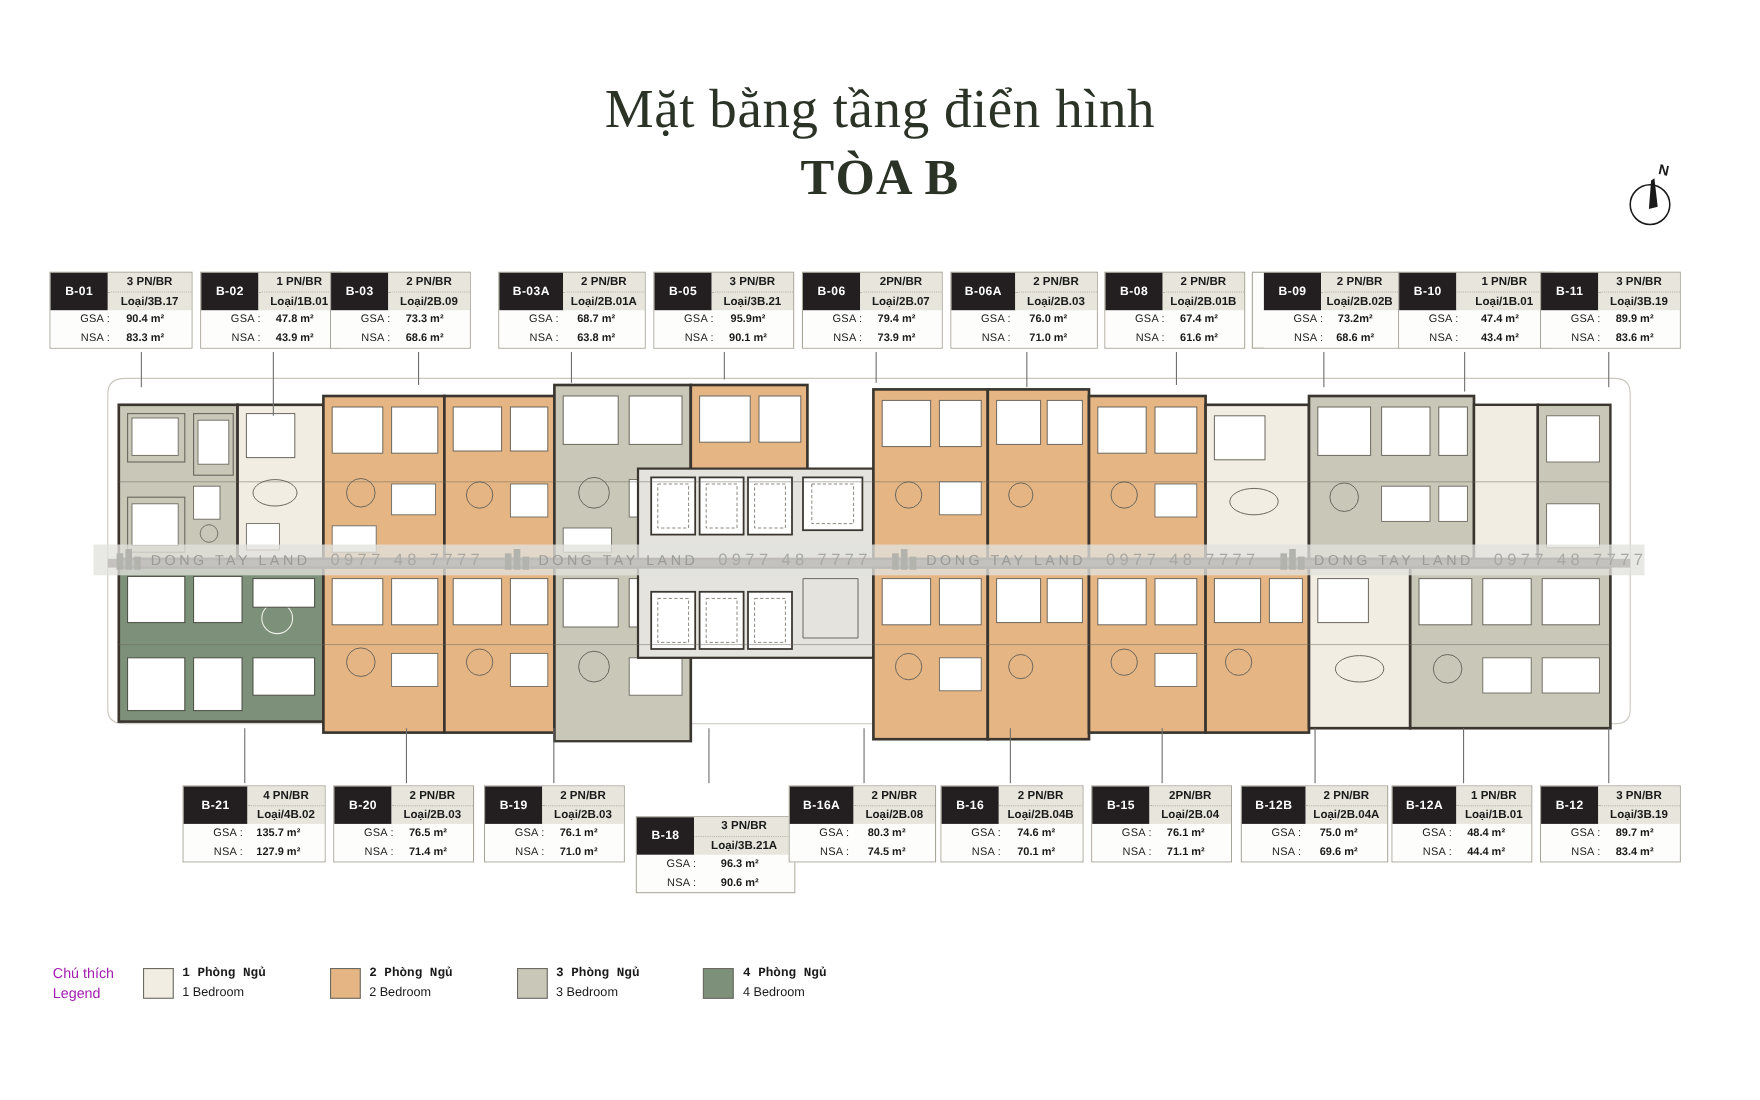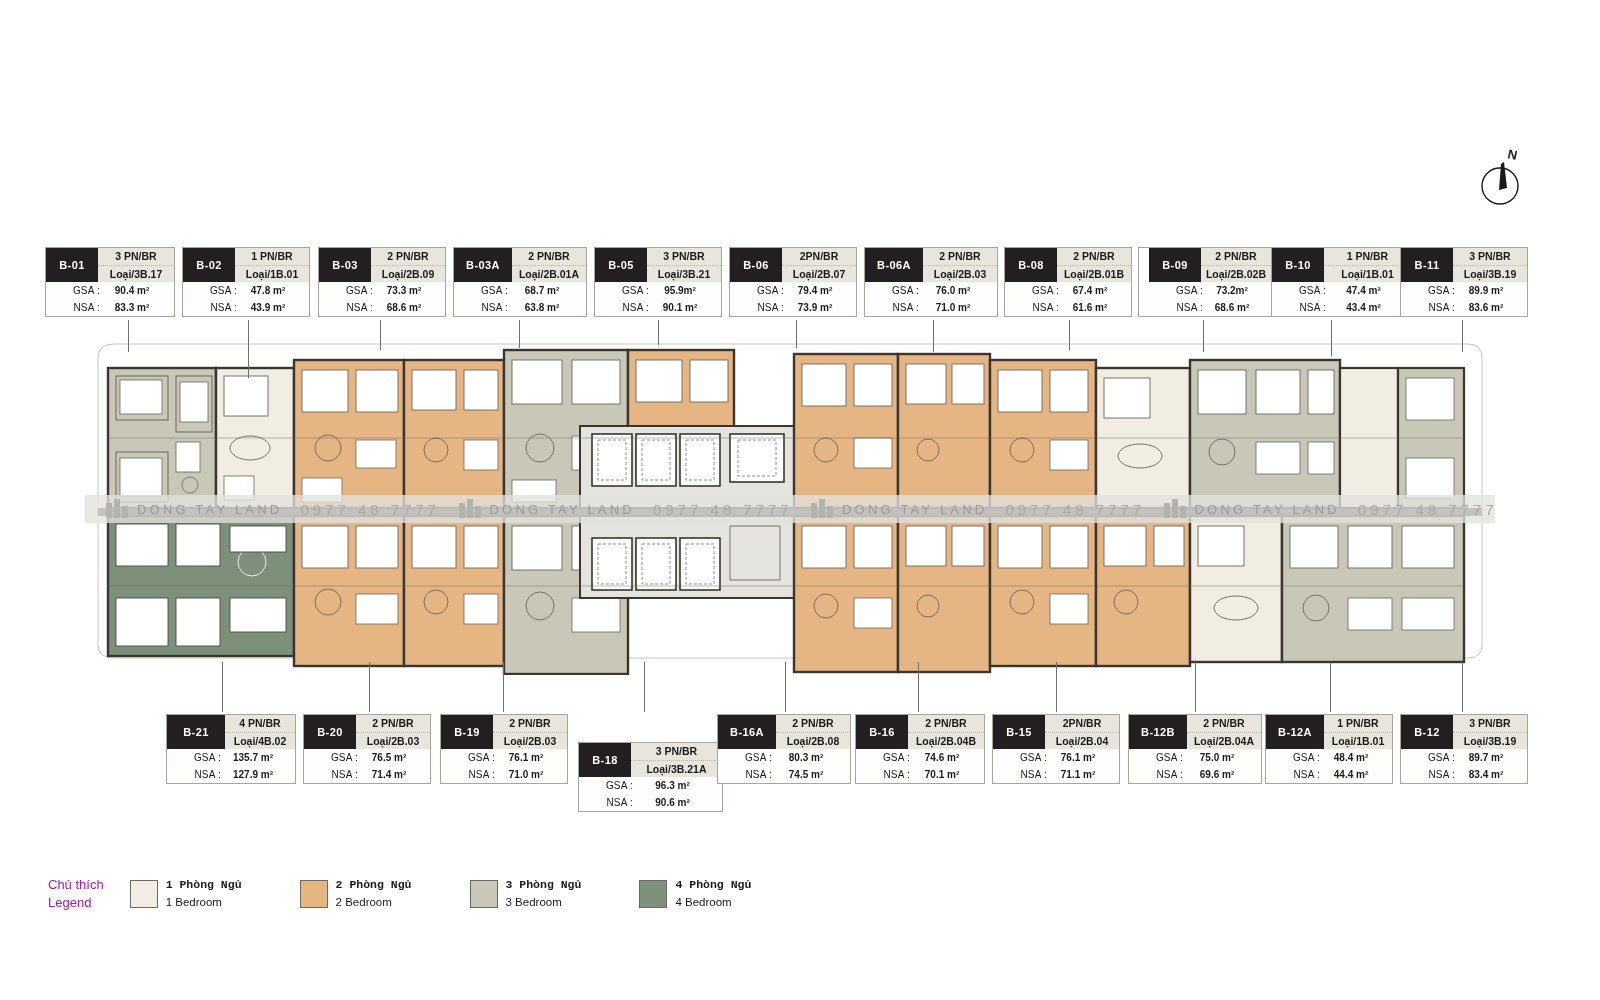--- a/index.html
+++ b/index.html
@@ -91,20 +91,24 @@
   .swatch { width: 28px; height: 28px; border: 1px solid #6b6b63; margin-right: 8px; flex: 0 0 28px; }
   .legend-txt { line-height: 1.4; white-space: nowrap; }
   .legend-vn { font-size: 11.5px; font-weight: 700; color: #1a1a1a; font-family: Liberation Mono, monospace; }
   .legend-en { font-size: 11.5px; font-weight: 400; color: #1a1a1a; }
 </style>
 </head>
 <body>
 
 <div id="root">
 
+  <div class="title-wrap">
+    <div class="title-line1">Mặt bằng tầng điển hình</div>
+    <div class="title-line2">TÒA B</div>
+  </div>
 
   <div class="compass">
     <svg width="60" height="80" viewBox="0 0 60 80">
       <text x="34" y="18" font-family="Liberation Sans, sans-serif" font-size="13" font-weight="700" fill="#1a1a1a" transform="rotate(12 34 18)">N</text>
       <circle cx="27" cy="46" r="18" fill="none" stroke="#1a1a1a" stroke-width="1.4"></circle>
       <polygon points="31,22 34,48 26,50 28,24" fill="#1a1a1a"></polygon>
     </svg>
   </div>
 
   <div class="plan">
@@ -408,21 +412,21 @@
             <span class="k">GSA :</span>
             <span class="v">47.8 m²</span>
           </div>
           <div class="card-row">
             <span class="k">NSA :</span>
             <span class="v">43.9 m²</span>
           </div>
         </div>
       </div>
       <div class="leader" style="left: 248px; top: 320px; height: 58px;"></div>
-      <div class="card" style="left: 318px; top: 247px; width: 128px;">
+      <div class="card" style="left: 300px; top: 247px; width: 128px;">
         <div class="card-top">
           <div class="card-code" style="flex:0 0 52px">B-03</div>
           <div class="card-type">
             <div class="card-type-row upper">2 PN/BR</div>
             <div class="card-type-row">Loại/2B.09</div>
           </div>
         </div>
         <div class="card-body">
           <div class="card-row">
             <span class="k">GSA :</span>

